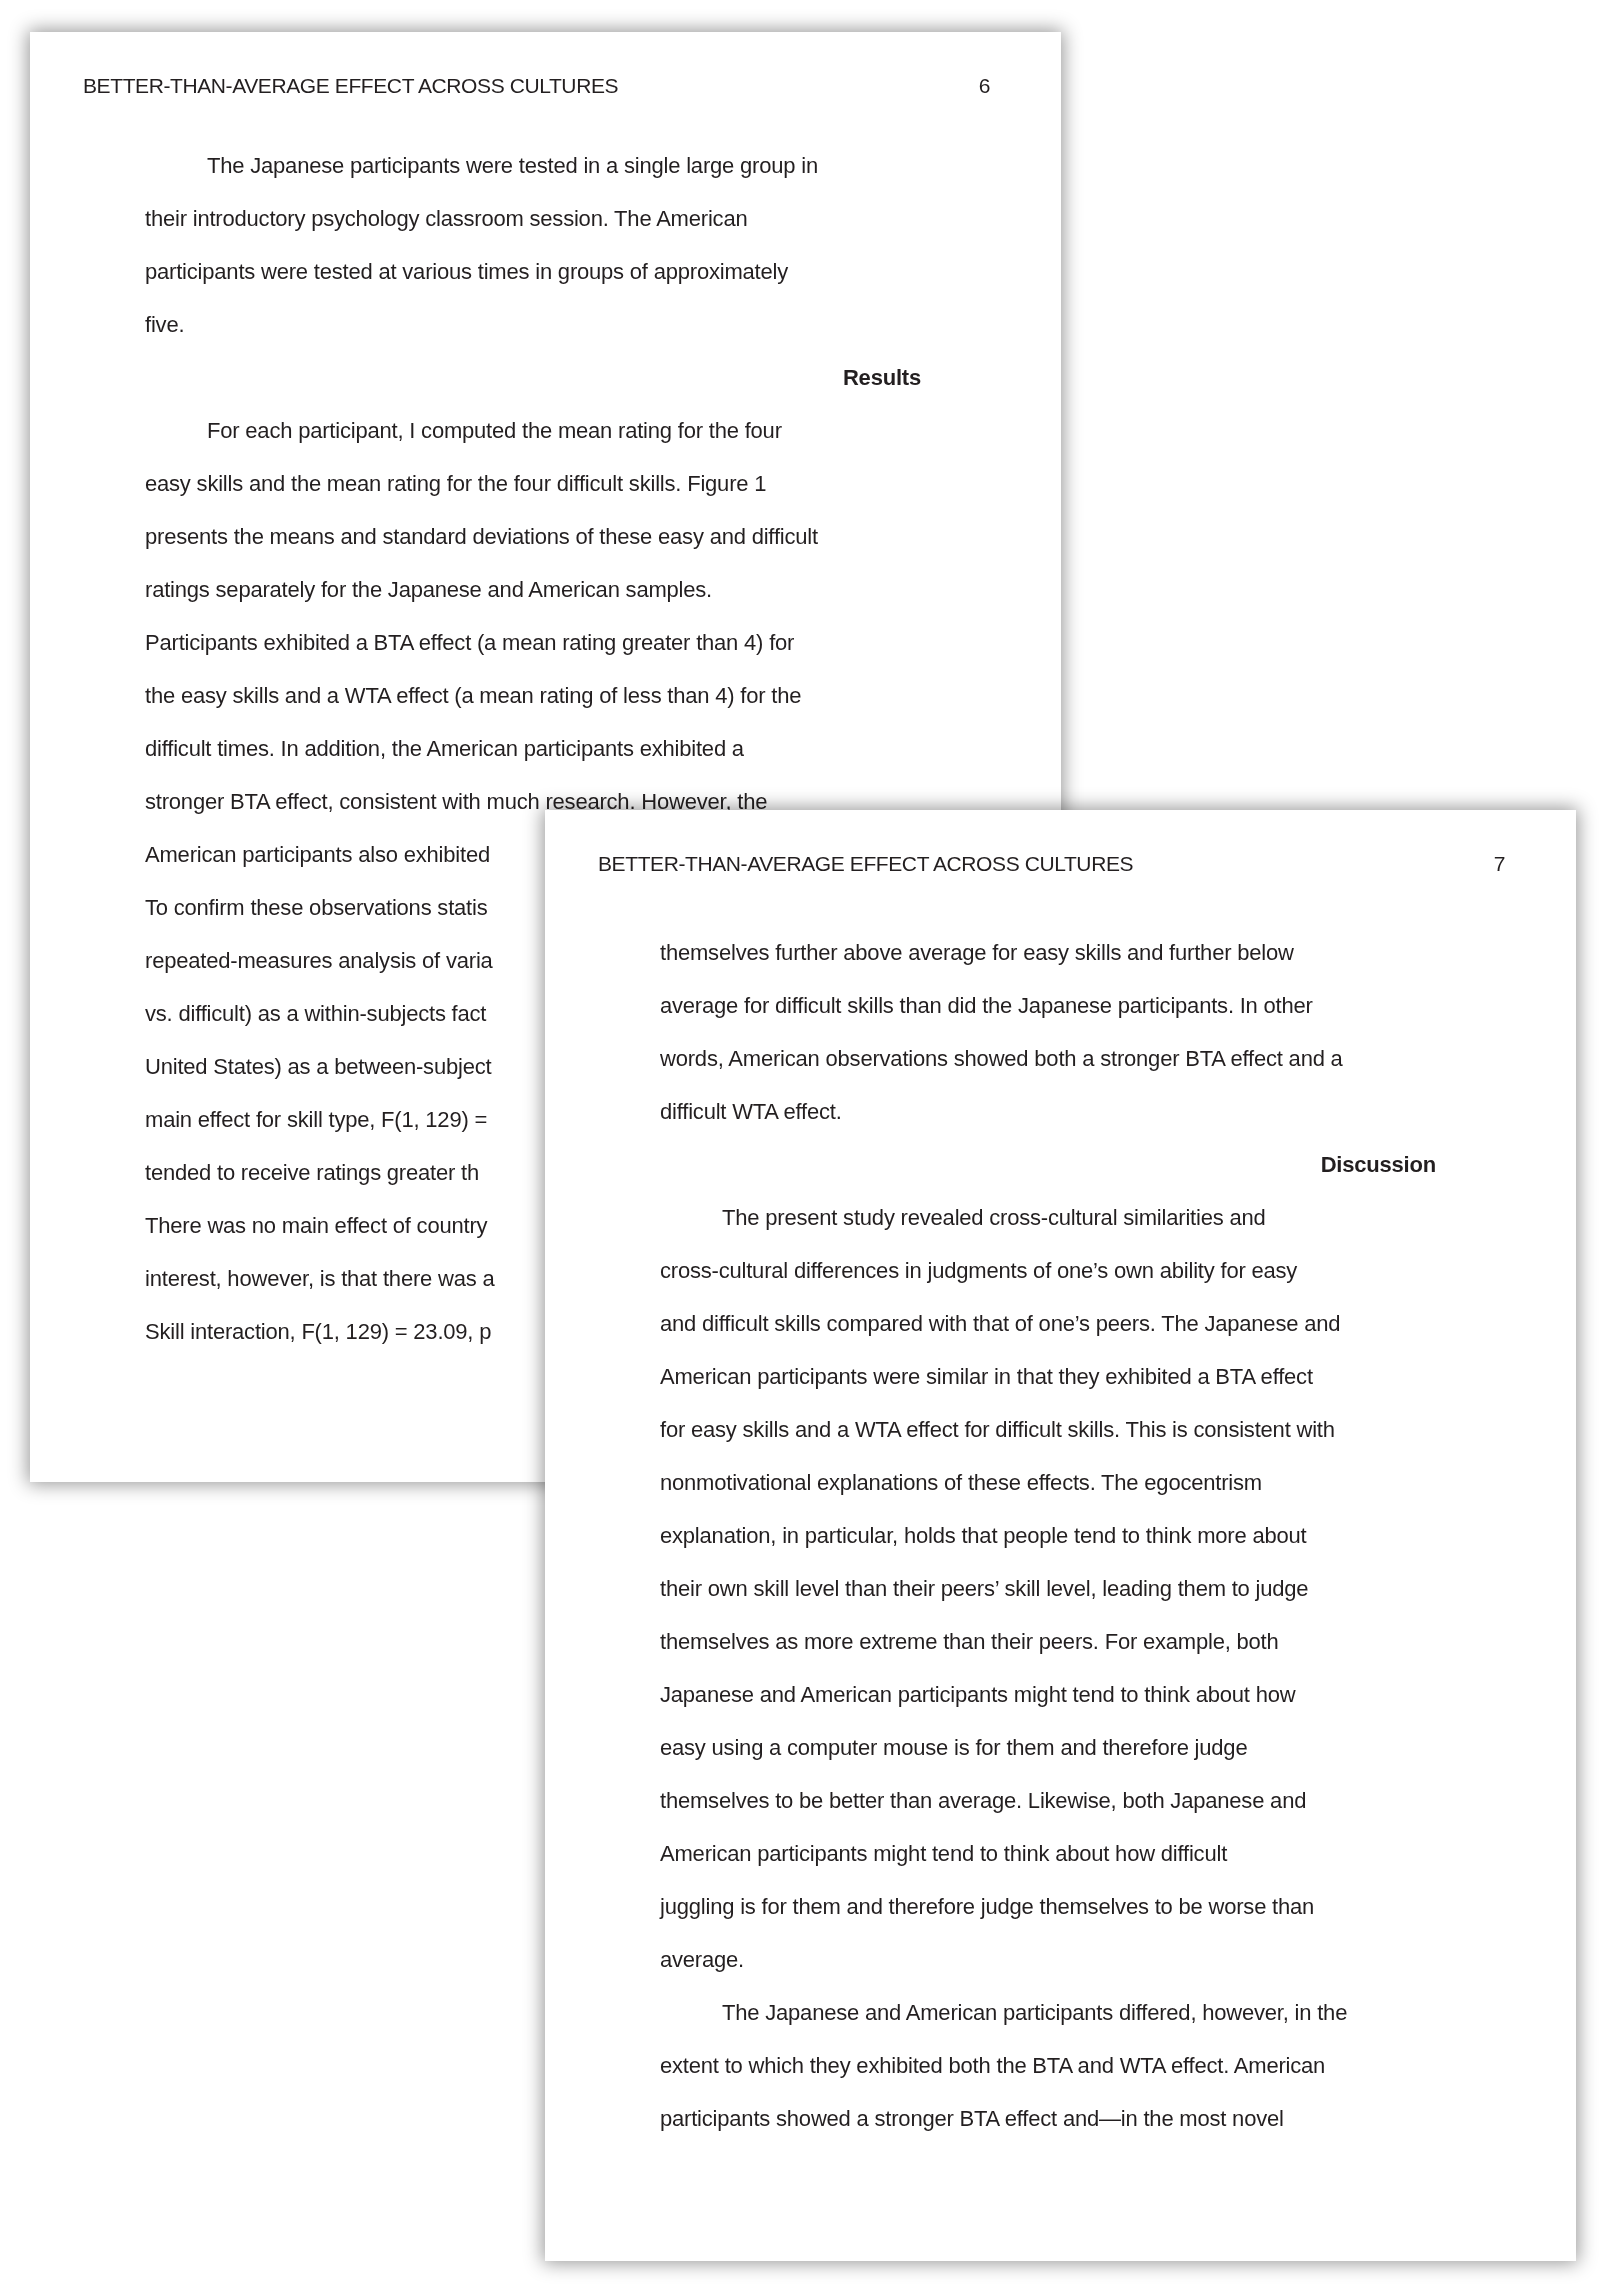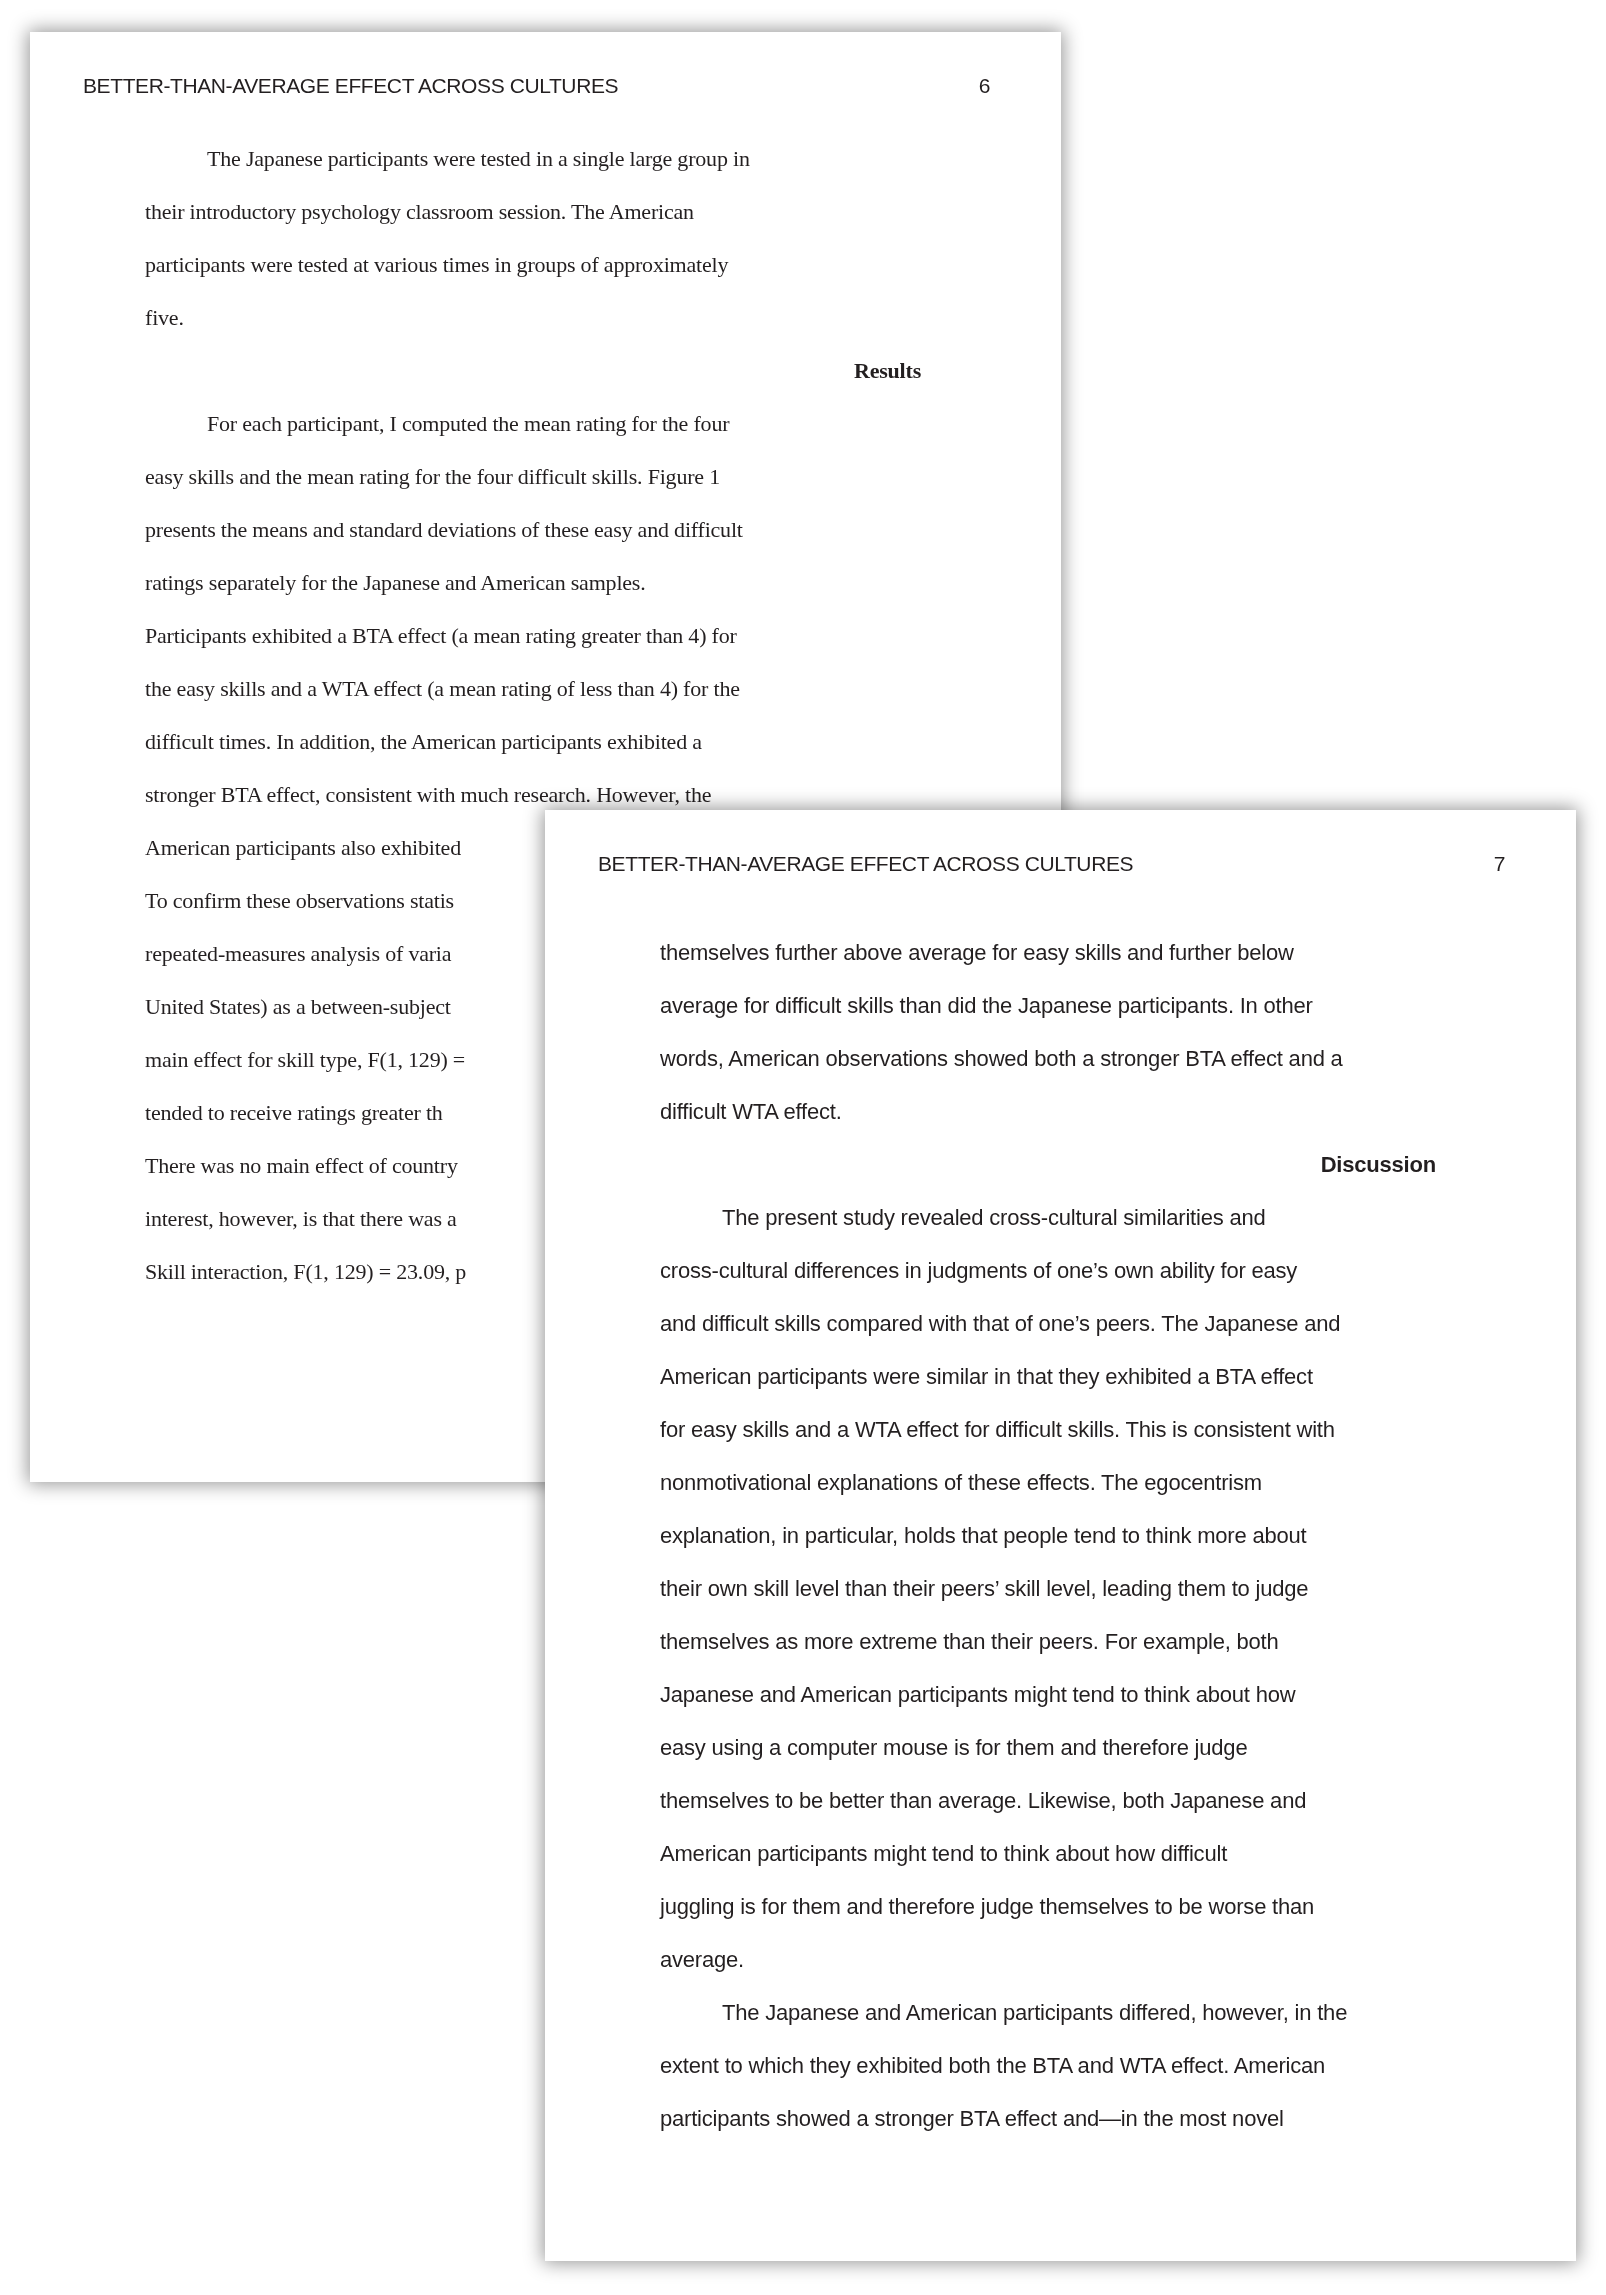--- a/index.html
+++ b/index.html
@@ -33,21 +33,21 @@
     letter-spacing: -0.4px;
     white-space: nowrap;
   }
   .pagebody {
     position: absolute;
     left: 115px;
     width: 776px;
     font-size: 22px;
     letter-spacing: -0.2px;
   }
-  .pagebody-6 { top: 100px; font-family: Liberation Serif, serif; }
+  .pagebody-6 { top: 107px; }
   .pagebody-7 { top: 116px; }
 
   .line {
     height: 53px;
     line-height: 53px;
     white-space: nowrap;
     overflow: visible;
   }
   .line.indent  { text-indent: 62px; }
   .line.heading { text-align: right; font-weight: 700; }
@@ -70,20 +70,21 @@
       <div class="line">easy skills and the mean rating for the four difficult skills. Figure 1</div>
       <div class="line">presents the means and standard deviations of these easy and difficult</div>
       <div class="line">ratings separately for the Japanese and American samples.</div>
       <div class="line">Participants exhibited a BTA effect (a mean rating greater than 4) for</div>
       <div class="line">the easy skills and a WTA effect (a mean rating of less than 4) for the</div>
       <div class="line">difficult times. In addition, the American participants exhibited a</div>
       <div class="line">stronger BTA effect, consistent with much research. However, the</div>
       <div class="line">American participants also exhibited</div>
       <div class="line">To confirm these observations statis</div>
       <div class="line">repeated-measures analysis of varia</div>
+      <div class="line">vs. difficult) as a within-subjects fact</div>
       <div class="line">United States) as a between-subject</div>
       <div class="line">main effect for skill type, F(1, 129) =</div>
       <div class="line">tended to receive ratings greater th</div>
       <div class="line">There was no main effect of country</div>
       <div class="line">interest, however, is that there was a</div>
       <div class="line">Skill interaction, F(1, 129) = 23.09, p</div>
     </div>
 </div>
 
 <div class="page page-7">

